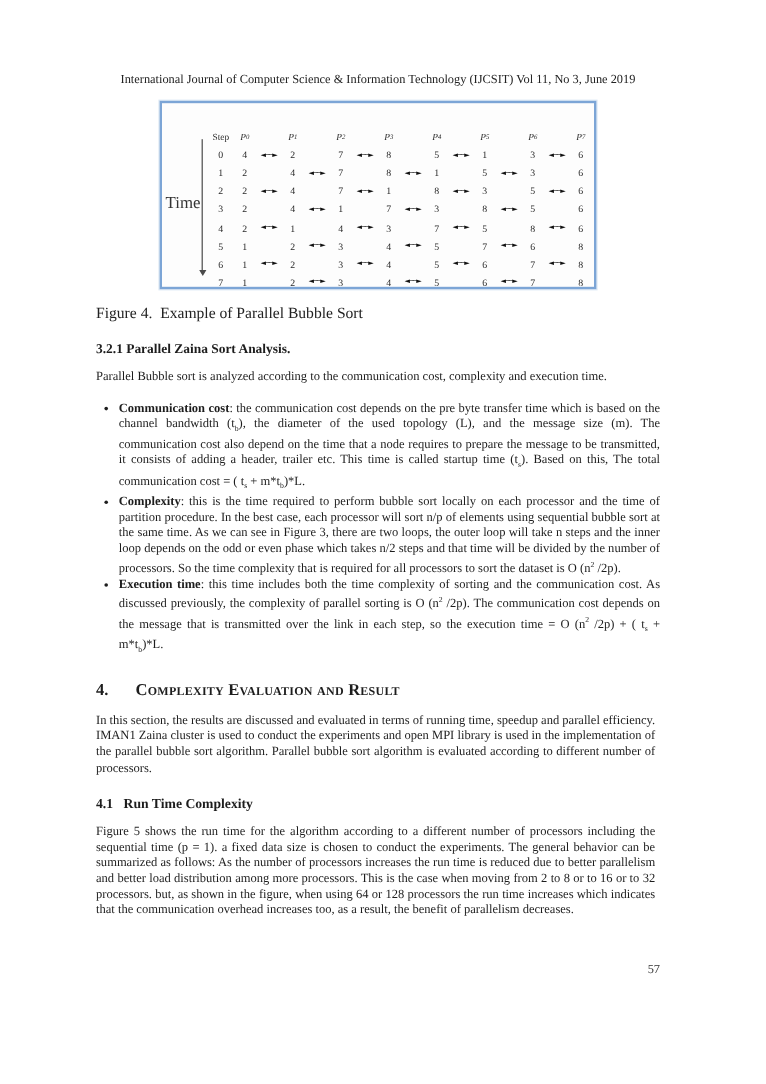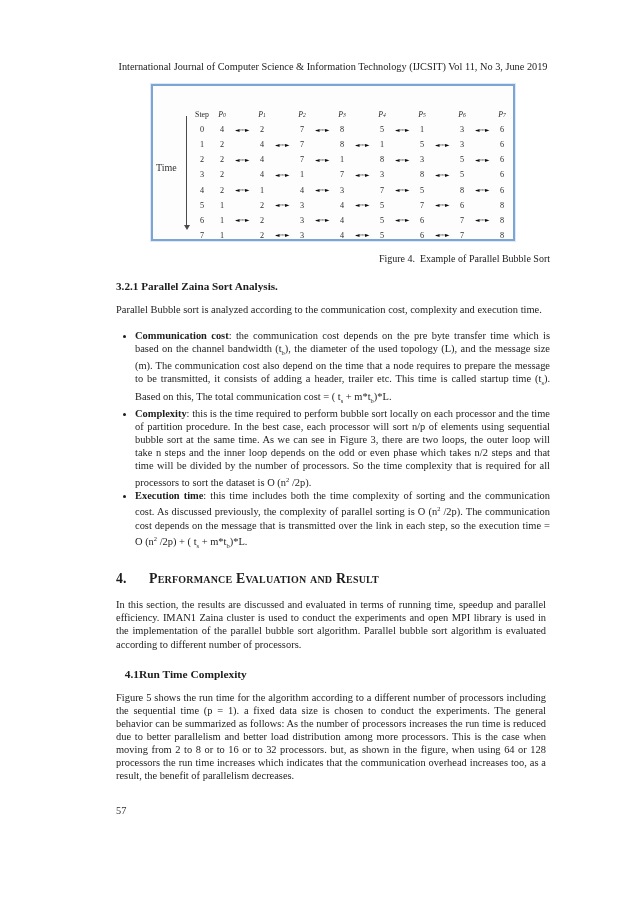--- a/index.html
+++ b/index.html
@@ -2,21 +2,21 @@
 <html><head>
 <meta charset="utf-8">
 <style>
   html, body { margin: 0; padding: 0; }
   body {
     width: 638px; height: 903px; overflow: hidden;
     background: #ffffff;
     font-family: "Liberation Serif", "DejaVu Serif", serif;
     color: #1d1d1d;
   }
-  .content { padding: 60px 88px 0 116px; box-sizing: border-box; }
+  .content { padding: 60px 88px 0 80px; box-sizing: border-box; }
 
   .journal-header {
     text-align: center; font-size: 10.3px; line-height: 13px;
     margin-bottom: 11px; color: #222;
   }
 
   
   .figure-box {
     width: 364px; height: 157px; margin: 0 auto;
     border: 2px solid #7ca5d6;
@@ -40,24 +40,24 @@
     letter-spacing: -0.6px; white-space: nowrap; color: #111;
   }
   .time-line {
     position: absolute; left: 33px; top: 30px; width: 1px; height: 112px;
     background: #4a4a4a;
   }
   .time-line::after {
     content: ""; position: absolute; left: -2.5px; bottom: -5px;
     border: 3px solid transparent; border-top: 5px solid #4a4a4a;
   }
-  .time-label { position: absolute; left: 3px; top: 76px; font-size: 10px; color: #333; }
+  .time-label { position: absolute; left: 3px; top: 76px; font-size: 14px; color: #333; }
 
   .figure-caption {
-    text-align: right; font-size: 10px; margin-top: 12px;
+    text-align: left; font-size: 13px; margin-top: 12px;
     white-space: pre-wrap; color: #222;
   }
 
   
   .h321 { font-size: 11.2px; font-weight: bold; margin-top: 16px; }
   p.body {
     font-size: 10.45px; line-height: 13.1px; text-align: justify;
     margin: 11px 4px 0 0;
   }
   sub { font-size: 0.62em; }
@@ -68,23 +68,23 @@
     font-size: 10.45px; line-height: 13.1px; text-align: justify;
     padding-left: 0;
   }
   ul.bullets li::marker { font-size: 9px; }
 
   .h2 { display: flex; margin-top: 19px; font-weight: bold; font-size: 13.8px; align-items: baseline; }
   .h2-num { width: 33px; flex: 0 0 33px; }
   .h2-title { font-variant: small-caps; letter-spacing: 0.2px; }
 
   .h41 { display: flex; margin-top: 17px; font-weight: bold; font-size: 11.4px; }
-  .h41-num { width: 23px; flex: 0 0 23px; text-align: right; }
-
-  .page-number { font-size: 10.3px; margin-top: 23px; color: #333; }
+  .h41-num { width: 23px; flex: 0 0 23px; }
+
+  .page-number { text-align: right; font-size: 10.3px; margin-top: 38px; color: #333; }
 </style>
 </head>
 <body>
 
 <div class="content">
 
   <div class="journal-header">International Journal of Computer Science &amp; Information Technology (IJCSIT) Vol 11, No 3, June 2019</div>
 
   <div class="figure-box">
     <div class="time-label">Time</div>
@@ -268,21 +268,21 @@
   <p class="body">Parallel Bubble sort is analyzed according to the communication cost, complexity and execution time.</p>
 
   <ul class="bullets">
     <li><b>Communication cost</b><span><span>: the communication cost depends on the pre byte transfer time which is based on the channel bandwidth (t</span><sub>b</sub><span>), the diameter of the used topology (L), and the message size (m). The communication cost also depend on the time that a node requires to prepare the message to be transmitted, it consists of adding a header, trailer etc. This time is called startup time (t</span><sub>s</sub><span>). Based on this, The total communication cost = ( t</span><sub>s</sub><span> + m*t</span><sub>b</sub><span>)*L.</span></span></li>
     <li><b>Complexity</b><span><span>: this is the time required to perform bubble sort locally on each processor and the time of partition procedure. In the best case, each processor will sort n/p of elements using sequential bubble sort at the same time. As we can see in Figure 3, there are two loops, the outer loop will take n steps and the inner loop depends on the odd or even phase which takes n/2 steps and that time will be divided by the number of processors. So the time complexity that is required for all processors to sort the dataset is O (n</span><sup>2</sup><span> /2p).</span></span></li>
     <li><b>Execution time</b><span><span>: this time includes both the time complexity of sorting and the communication cost. As discussed previously, the complexity of parallel sorting is O (n</span><sup>2</sup><span> /2p). The communication cost depends on the message that is transmitted over the link in each step, so the execution time = O (n</span><sup>2</sup><span> /2p) + ( t</span><sub>s</sub><span> + m*t</span><sub>b</sub><span>)*L.</span></span></li>
   </ul>
 
   <div class="h2">
     <span class="h2-num">4.</span>
-      <span class="h2-title">Performance Evaluation and Result</span>
+      <span class="h2-title">Complexity Evaluation and Result</span>
   </div>
 
   <p class="body">In this section, the results are discussed and evaluated in terms of running time, speedup and parallel efficiency. IMAN1 Zaina cluster is used to conduct the experiments and open MPI library is used in the implementation of the parallel bubble sort algorithm. Parallel bubble sort algorithm is evaluated according to different number of processors.</p>
 
   <div class="h41">
     <span class="h41-num">4.1</span>
       <span>Run Time Complexity</span>
   </div>
 
   <p class="body">Figure 5 shows the run time for the algorithm according to a different number of processors including the sequential time (p = 1). a fixed data size is chosen to conduct the experiments. The general behavior can be summarized as follows: As the number of processors increases the run time is reduced due to better parallelism and better load distribution among more processors. This is the case when moving from 2 to 8 or to 16 or to 32 processors. but, as shown in the figure, when using 64 or 128 processors the run time increases which indicates that the communication overhead increases too, as a result, the benefit of parallelism decreases.</p>

